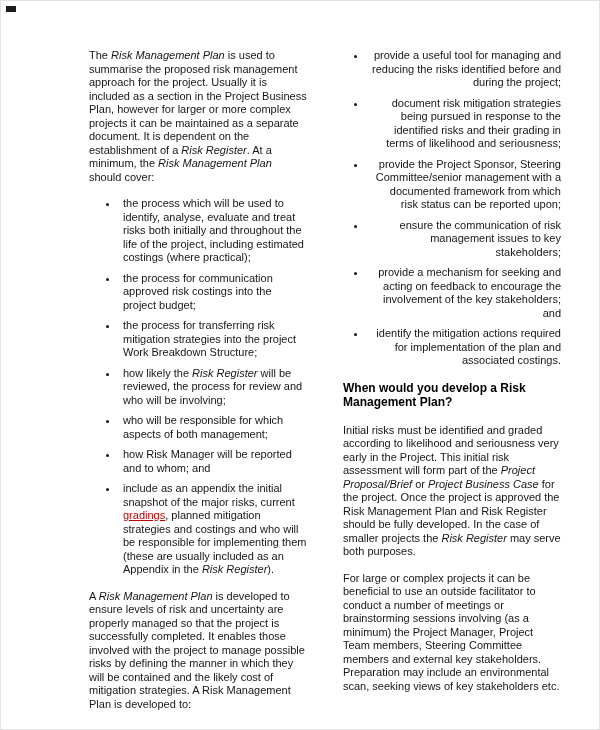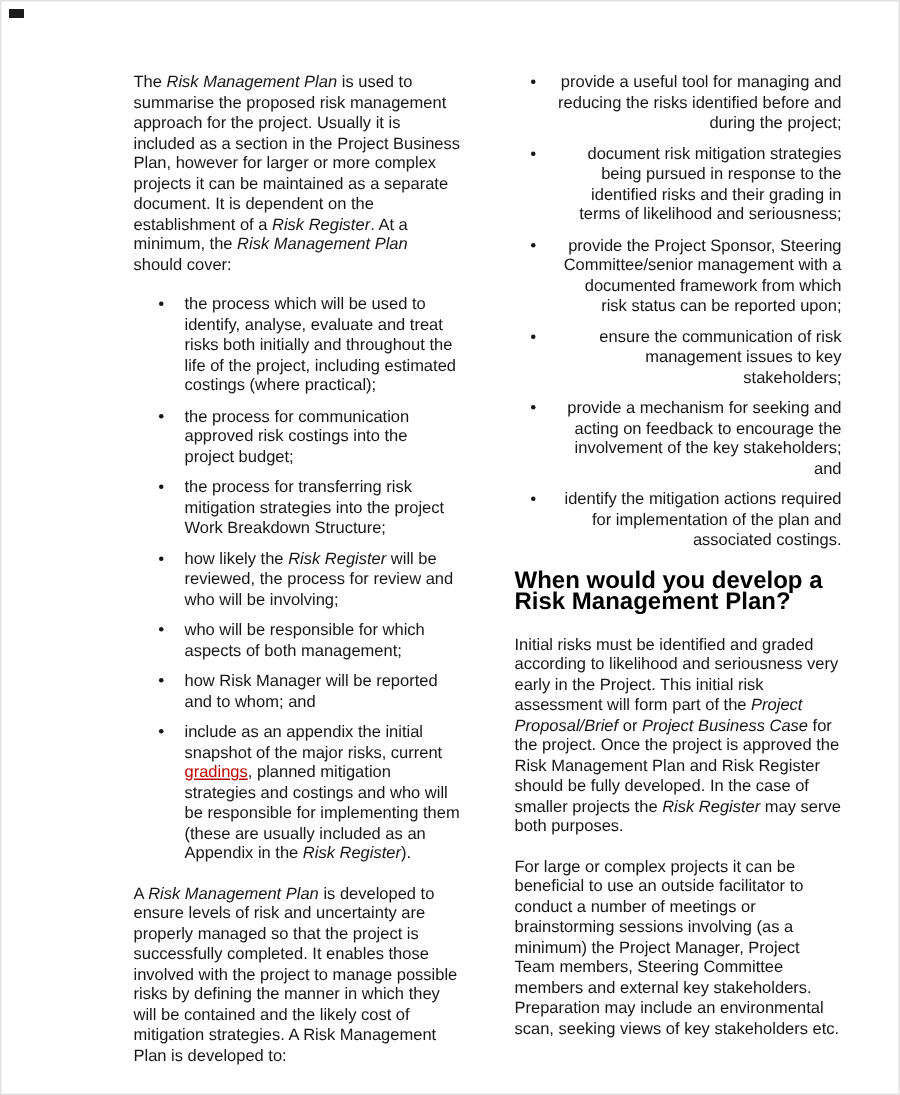--- a/index.html
+++ b/index.html
@@ -28,21 +28,21 @@
     color: #161616;
     font-size: 11px;
     line-height: 13.5px;
   }
   .col { flex: 1; min-width: 0; margin-left: 20px; }
   p { margin: 0 0 13px; }
   ul { margin: 0 0 13px; padding: 0 0 0 30px; list-style: disc; }
   .col-right ul { padding-left: 24px; text-align: right; }
   li { margin: 0 0 7px; padding-left: 4px; }
   h2 {
-    font-size: 16px;
+    font-size: 12px;
     line-height: 14.5px;
     font-weight: bold;
     color: #000;
     margin: 0 0 14px;
   }
 </style>
 </head>
 <body>
 
 <div class="page">

